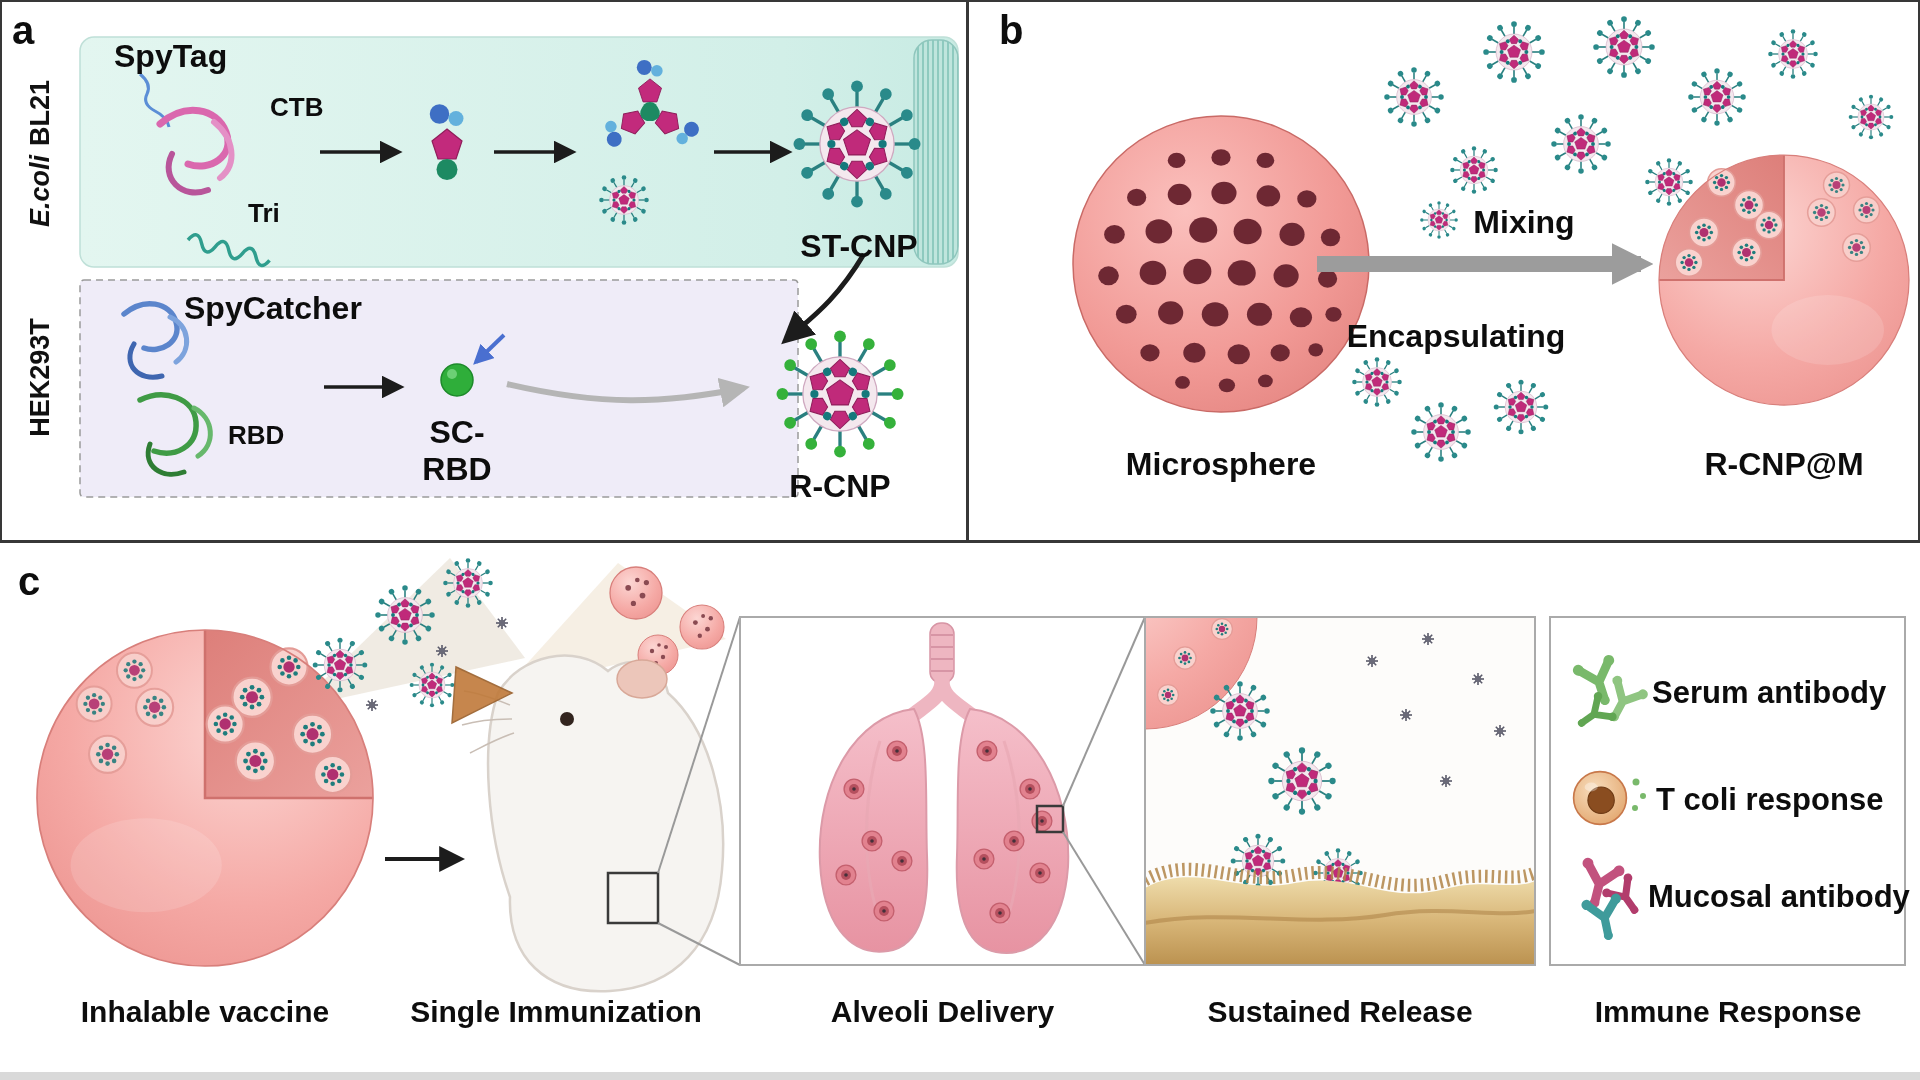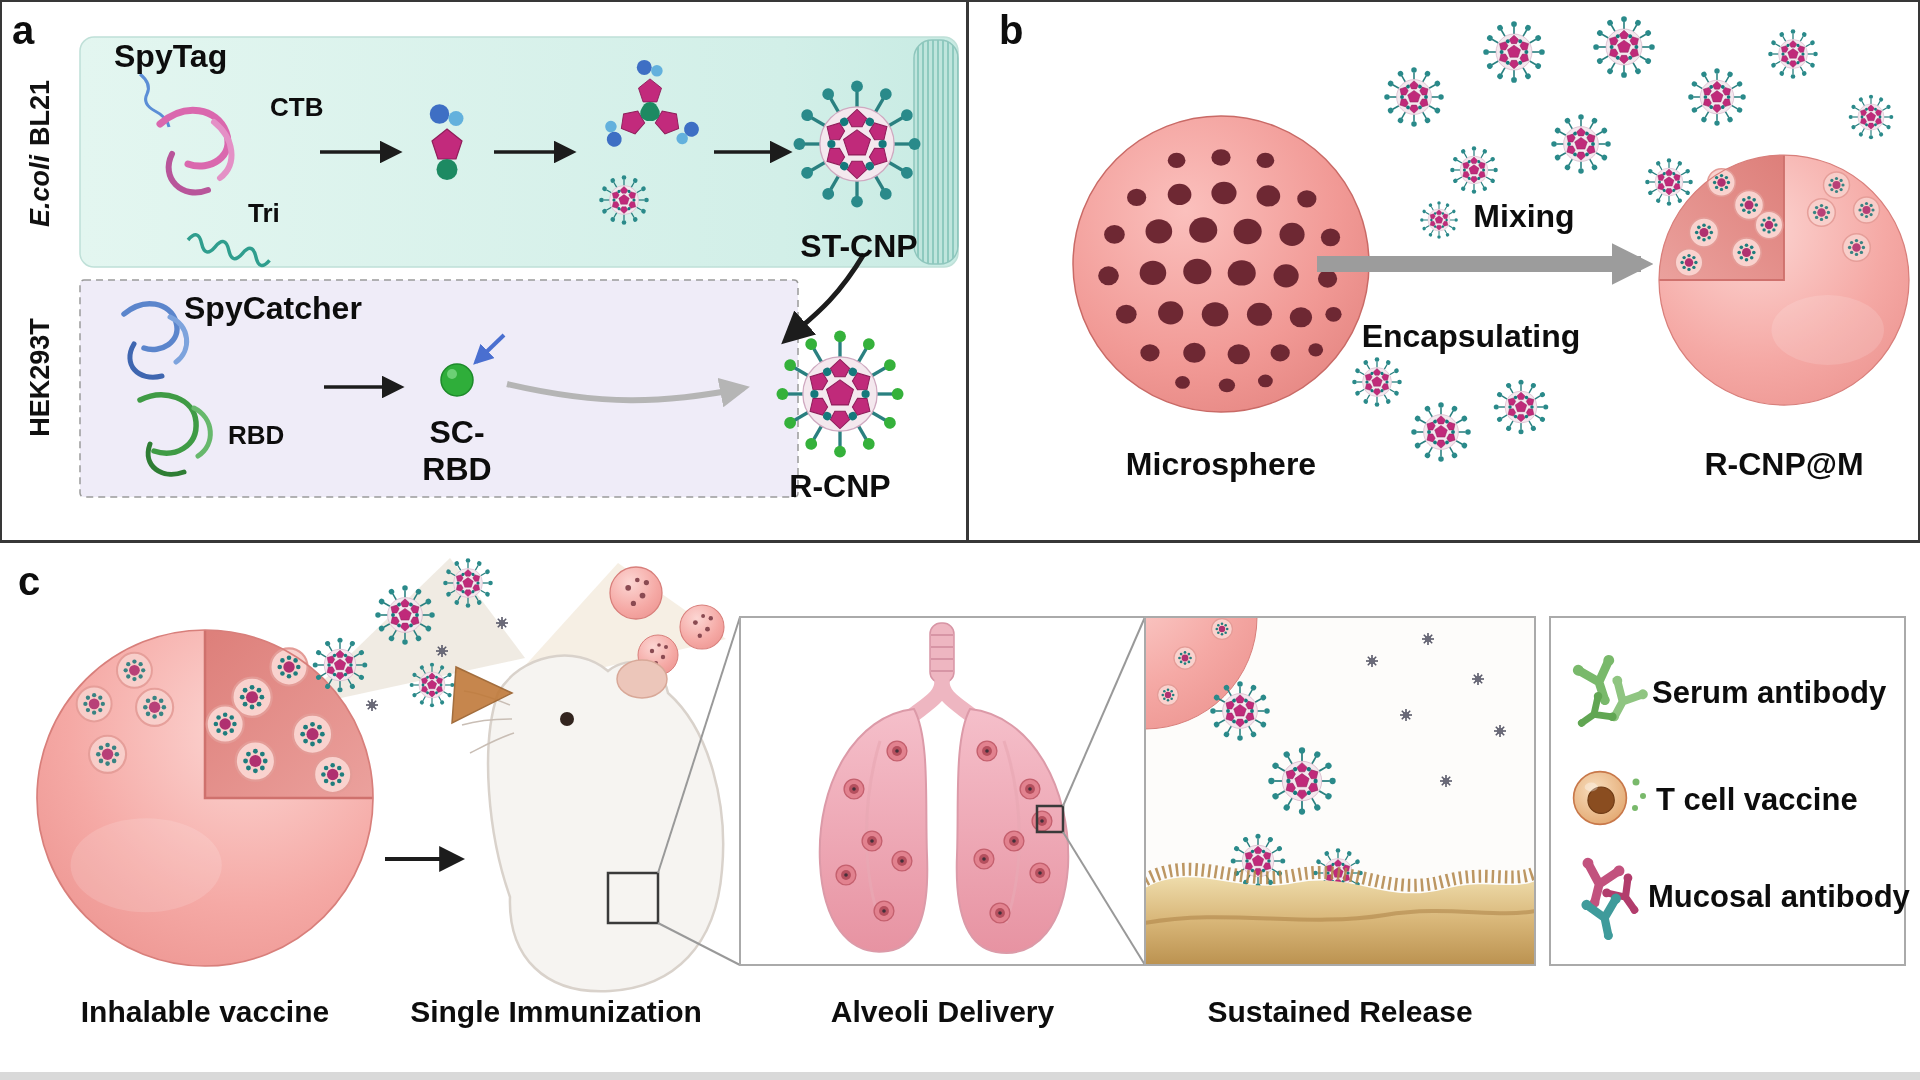--- a/index.html
+++ b/index.html
@@ -343,22 +343,22 @@
         <g>
           <use href="#cnp" color="#2a8a8a" transform="translate(408,380) scale(0.5)"></use>
           <use href="#cnp" color="#2a8a8a" transform="translate(472,430) scale(0.6)"></use>
           <use href="#cnp" color="#2a8a8a" transform="translate(552,405) scale(0.55)"></use>
         </g>
         <use href="#vsphere" transform="translate(815,278) scale(1.25)"></use>
       </svg>
 
       <div class="lbl letter" style="left:30px; top:6px;">b</div>
       <div class="lbl s28 c" style="left:122px; top:444px; width:260px;">Microsphere</div>
-      <div class="lbl s28 c" style="left:475px; top:196px; width:160px;text-align:center;">Mixing</div>
-      <div class="lbl s28 c" style="left:377px; top:316px; width:250px;">Encapsulating</div>
+      <div class="lbl s28 c" style="left:475px; top:202px; width:160px;text-align:center;">Mixing</div>
+      <div class="lbl s28 c" style="left:362px; top:316px; width:250px;">Encapsulating</div>
       <div class="lbl s28 c" style="left:705px; top:444px; width:220px;">R-CNP@M</div>
     </div>
   </div>
 
   <div class="panel panel-c">
     <svg class="panel-svg" width="1920" height="529" viewBox="0 0 1920 529">
       <defs>
         <clipPath id="susClip">
             <rect x="1146" y="75" width="388" height="346"></rect>
           </clipPath>
@@ -445,23 +445,24 @@
       <g transform="translate(1598,352)">
         <use href="#antibody" color="#c2527e" transform="translate(2,-14) rotate(14) scale(1.6)"></use>
         <use href="#antibody" color="#b23c6c" transform="translate(26,0) rotate(-35) scale(1.3)"></use>
         <use href="#antibody" color="#3f9b9b" transform="translate(6,20) rotate(-12) scale(1.5)"></use>
       </g>
     </svg>
 
     <div class="lbl letter" style="left:18px; top:16px;">c</div>
 
     <div class="lbl leg" style="left:1652px; top:132px;">Serum antibody</div>
-    <div class="lbl leg" style="left:1656px; top:239px;">T cell vaccine</div>
+    <div class="lbl leg" style="left:1656px; top:239px;">T coli response</div>
     <div class="lbl leg" style="left:1648px; top:336px;">Mucosal antibody</div>
 
     <div class="lbl cap" style="left:45px; top:452px; width:320px;">Inhalable vaccine</div>
     <div class="lbl cap" style="left:396px; top:452px; width:320px;">Single Immunization</div>
     <div class="lbl cap" style="left:785px; top:452px; width:315px;">Alveoli Delivery</div>
     <div class="lbl cap" style="left:1190px; top:452px; width:300px;">Sustained Release</div>
+    <div class="lbl cap" style="left:1568px; top:452px; width:320px;">Immune Response</div>
   </div>
 
   <div class="bottom-strip"></div>
 </div>
 
 </body></html>

